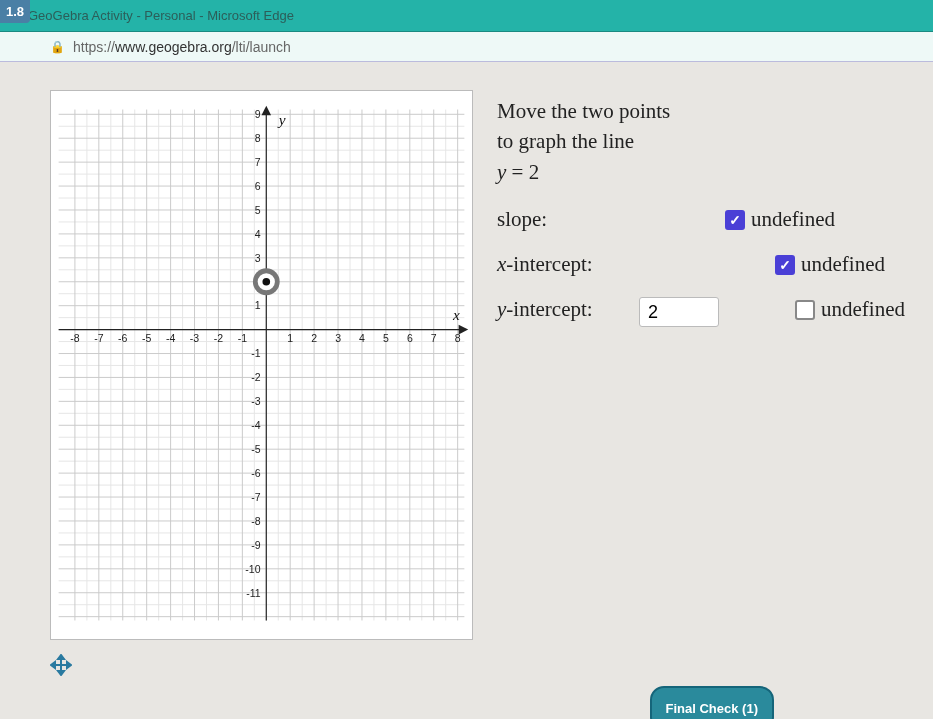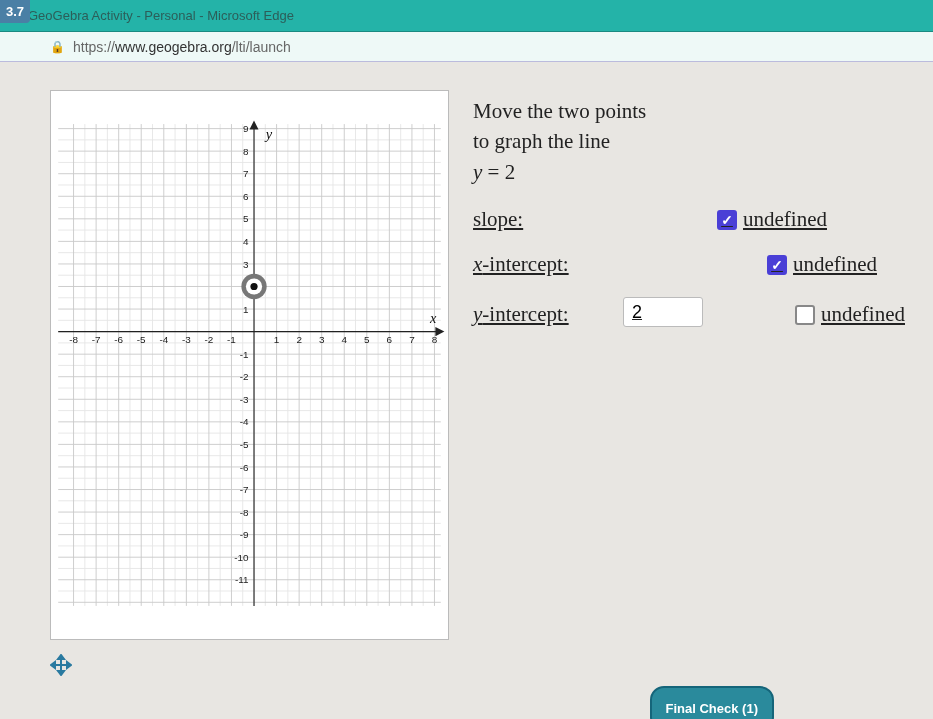--- a/index.html
+++ b/index.html
@@ -55,21 +55,21 @@
   .tick-label { font: 11px Arial; fill:#222; }
   .axis-label { font: italic 16px "Times New Roman", serif; fill:#111; }
   .point-outer { fill:#777; }
   .point-inner { fill:#fff; }
   .point-dot { fill:#111; }
   .arrowhead { fill:#222; }
   
   .panel { flex:1; font-family: "Times New Roman", serif; font-size:21px; color:#222; padding:6px 10px 0 0;}
   .instructions { margin-bottom:14px; line-height:1.45;}
   .eqn { font-style: italic; }
-  .row { display:flex; align-items:flex-end; margin:20px 0; gap:20px;text-decoration:underline;}
+  .row { display:flex; align-items:flex-start; margin:20px 0; gap:12px;}
   .row .label { width:130px; font-style:italic;}
   .row .label.noital { font-style:normal; }
   .row .ital { font-style:italic; }
   .chk-wrap { display:flex; align-items:center; gap:6px; cursor:pointer;padding-left:44px;}
   .chk {
     width:20px; height:20px; border:2px solid #888; border-radius:3px;
     display:flex; align-items:center; justify-content:center;
     background:#fff;
   }
   .chk.checked { background:#4a3fd6; border-color:#4a3fd6; }
@@ -84,21 +84,21 @@
   .pill { height:45px; padding:0 14px; border-radius:14px; font: bold 13px Arial; display:flex; align-items:center; cursor:pointer; border:2px solid transparent;}
   .pill.final { background:#2a8a9c; color:#fff; border-color:#15657a;}
   .pill.save { background:#f5a623; color:#6d28d9; border-color:#15657a;margin-top:44px;}
   .move-icon { display:inline-flex; align-items:center; justify-content:center; margin-top:4px; margin-left:50px;}
 </style>
 </head>
 <body>
 
 
 
-<div class="q24">3.7</div>
+<div class="q24">1.8</div>
 
 <div class="titlebar">
   <span class="win-icon"></span>
   <span>GeoGebra Activity - Personal - Microsoft Edge</span>
 </div>
 
 <div class="addrbar">
   <span class="lock">🔒</span>
   <span>
     <span>https://</span><span class="url-dark">www.geogebra.org</span><span>/lti/launch</span>

